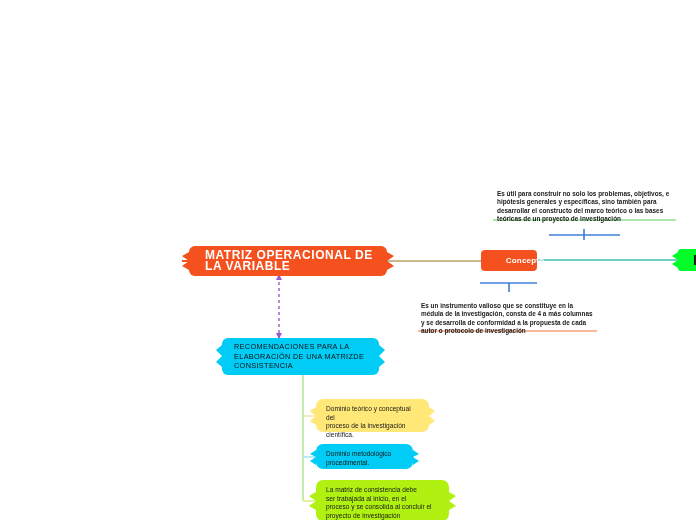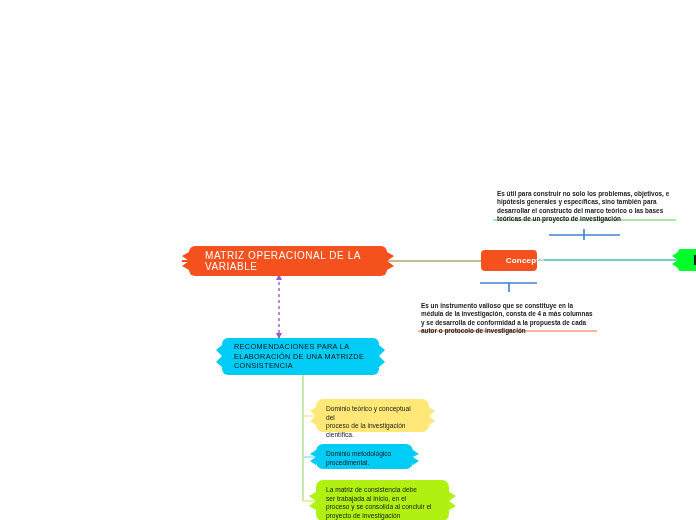--- a/index.html
+++ b/index.html
@@ -39,22 +39,22 @@
   #node-root {
     left: 189px;
     top: 246px;
     width: 198px;
     height: 30px;
     background: #f4511e;
     border-radius: 6px;
   }
   #node-root .node-label {
     color: #ffffff;
-    font-size: 10px;
-    font-weight: normal;
+    font-size: 12px;
+    font-weight: bold;
     letter-spacing: 0.55px;
     line-height: 11px;
     padding-left: 16px;
   }
 
   
   #node-concepto {
     left: 481px;
     top: 250px;
     width: 56px;

